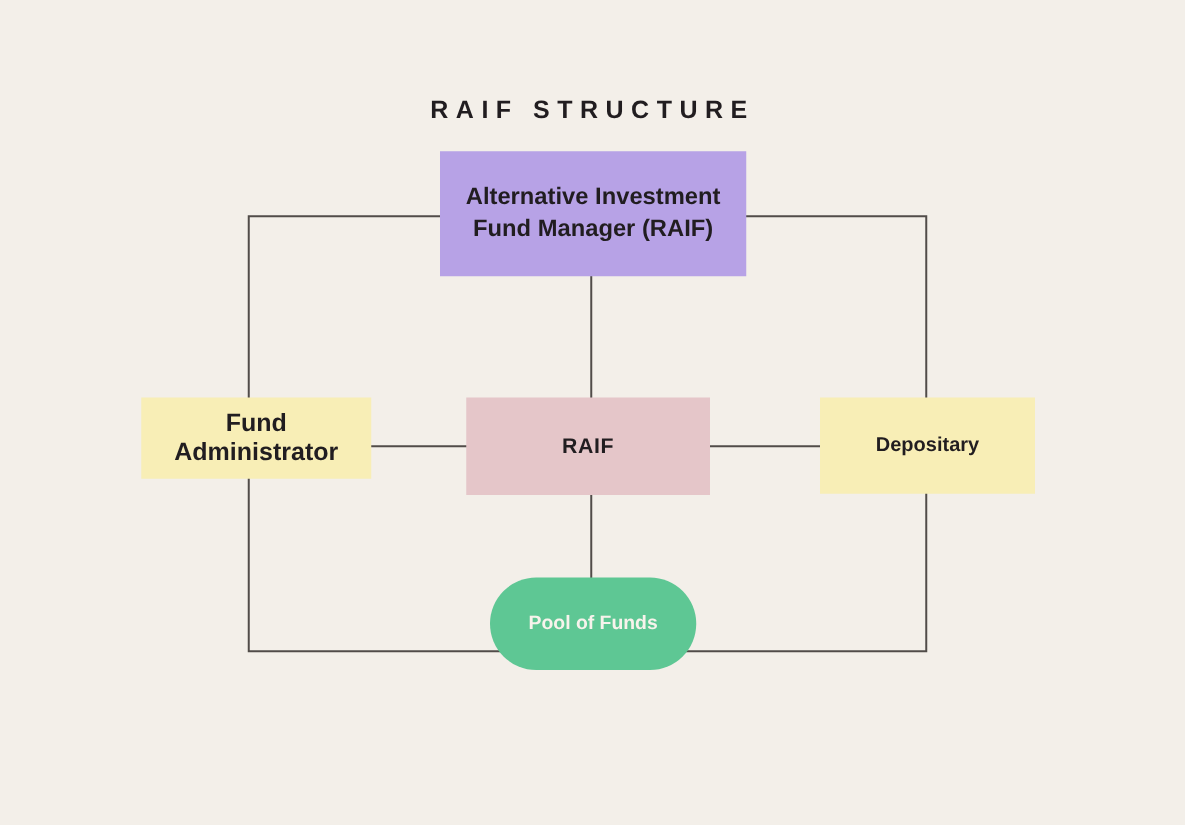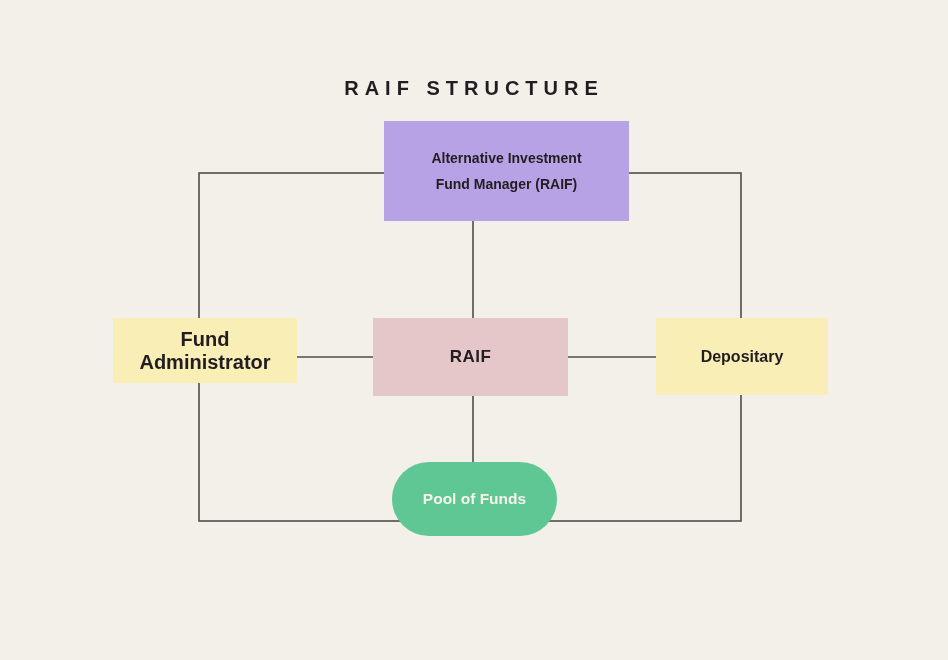--- a/index.html
+++ b/index.html
@@ -46,23 +46,22 @@
     align-items: center;
     justify-content: center;
     text-align: center;
     font-weight: 700;
     color: var(--text_dark, #211d20);
   }
   .node-aifm {
     left: 352px; top: 121px;
     width: 245px; height: 100px;
     background: var(--aifm_fill, #b7a2e6);
-    font-size: 14px;
+    font-size: 19px;
     line-height: 26px;
-    margin-left: 32px;
   }
   .node-fund-administrator {
     left: 113px; top: 318px;
     width: 184px; height: 65px;
     background: var(--admin_fill, #f8eeb6);
     font-size: 20px;
     align-items: flex-end;
   }
   .node-raif {
     left: 373px; top: 318px;

